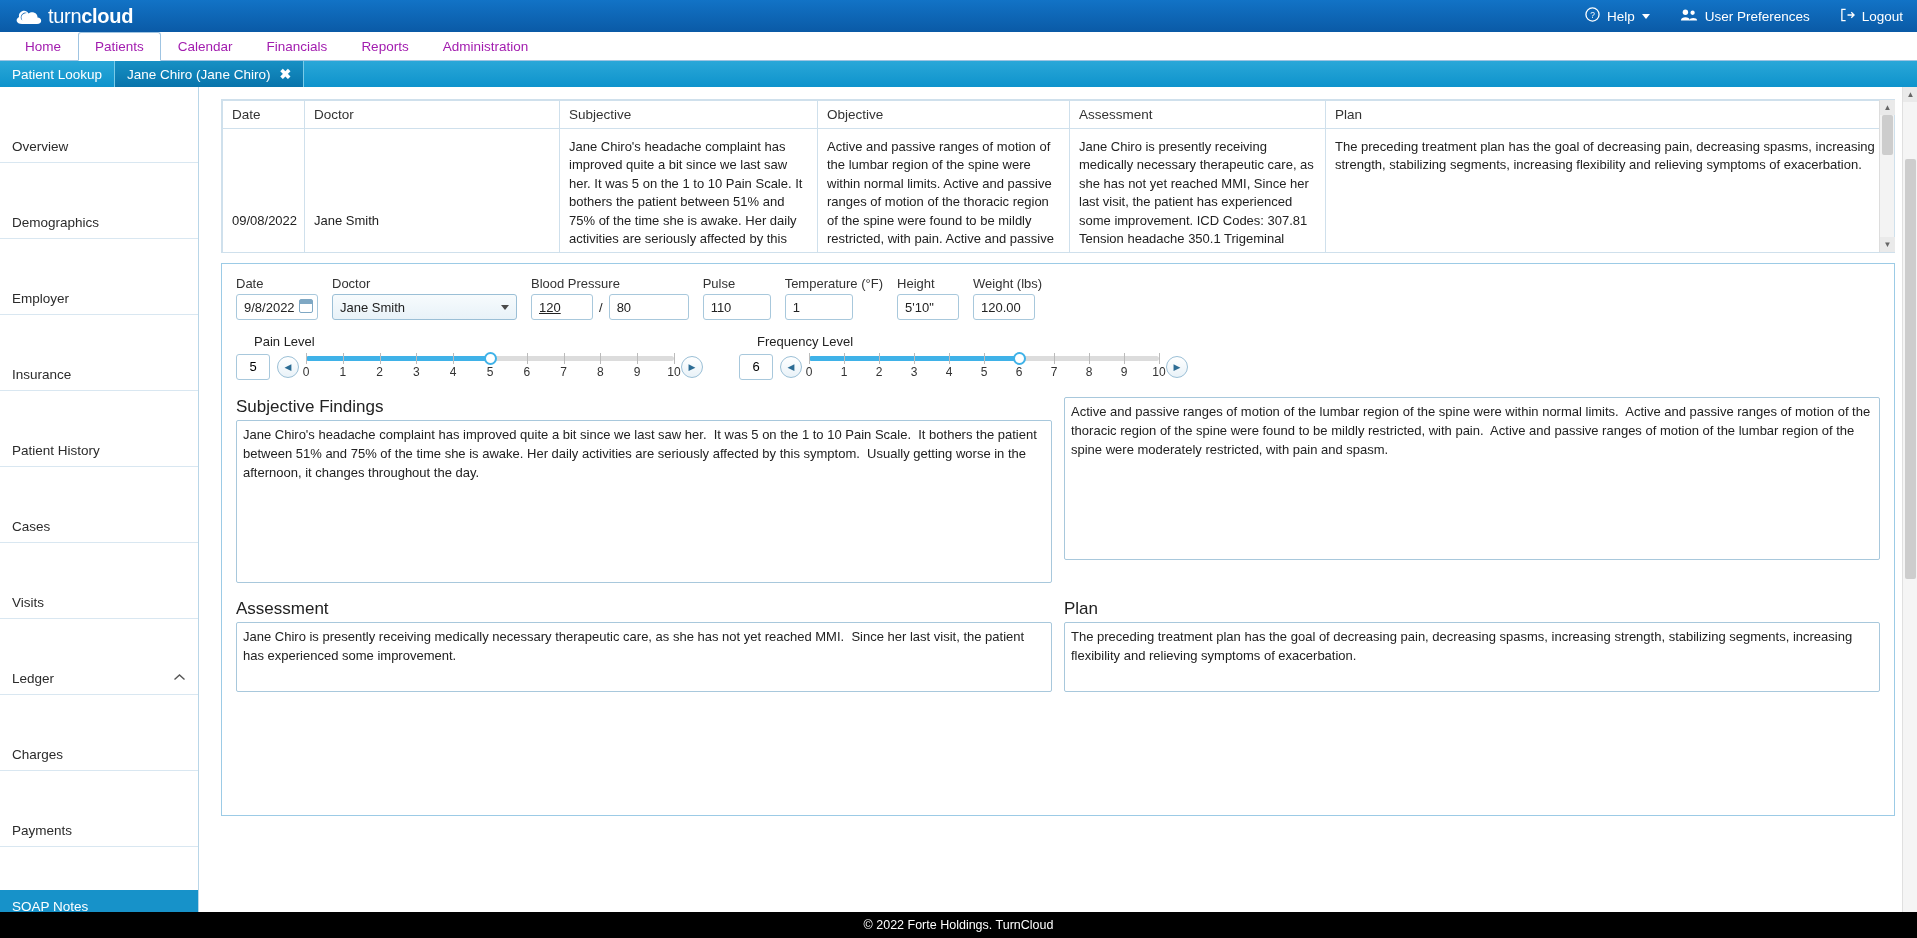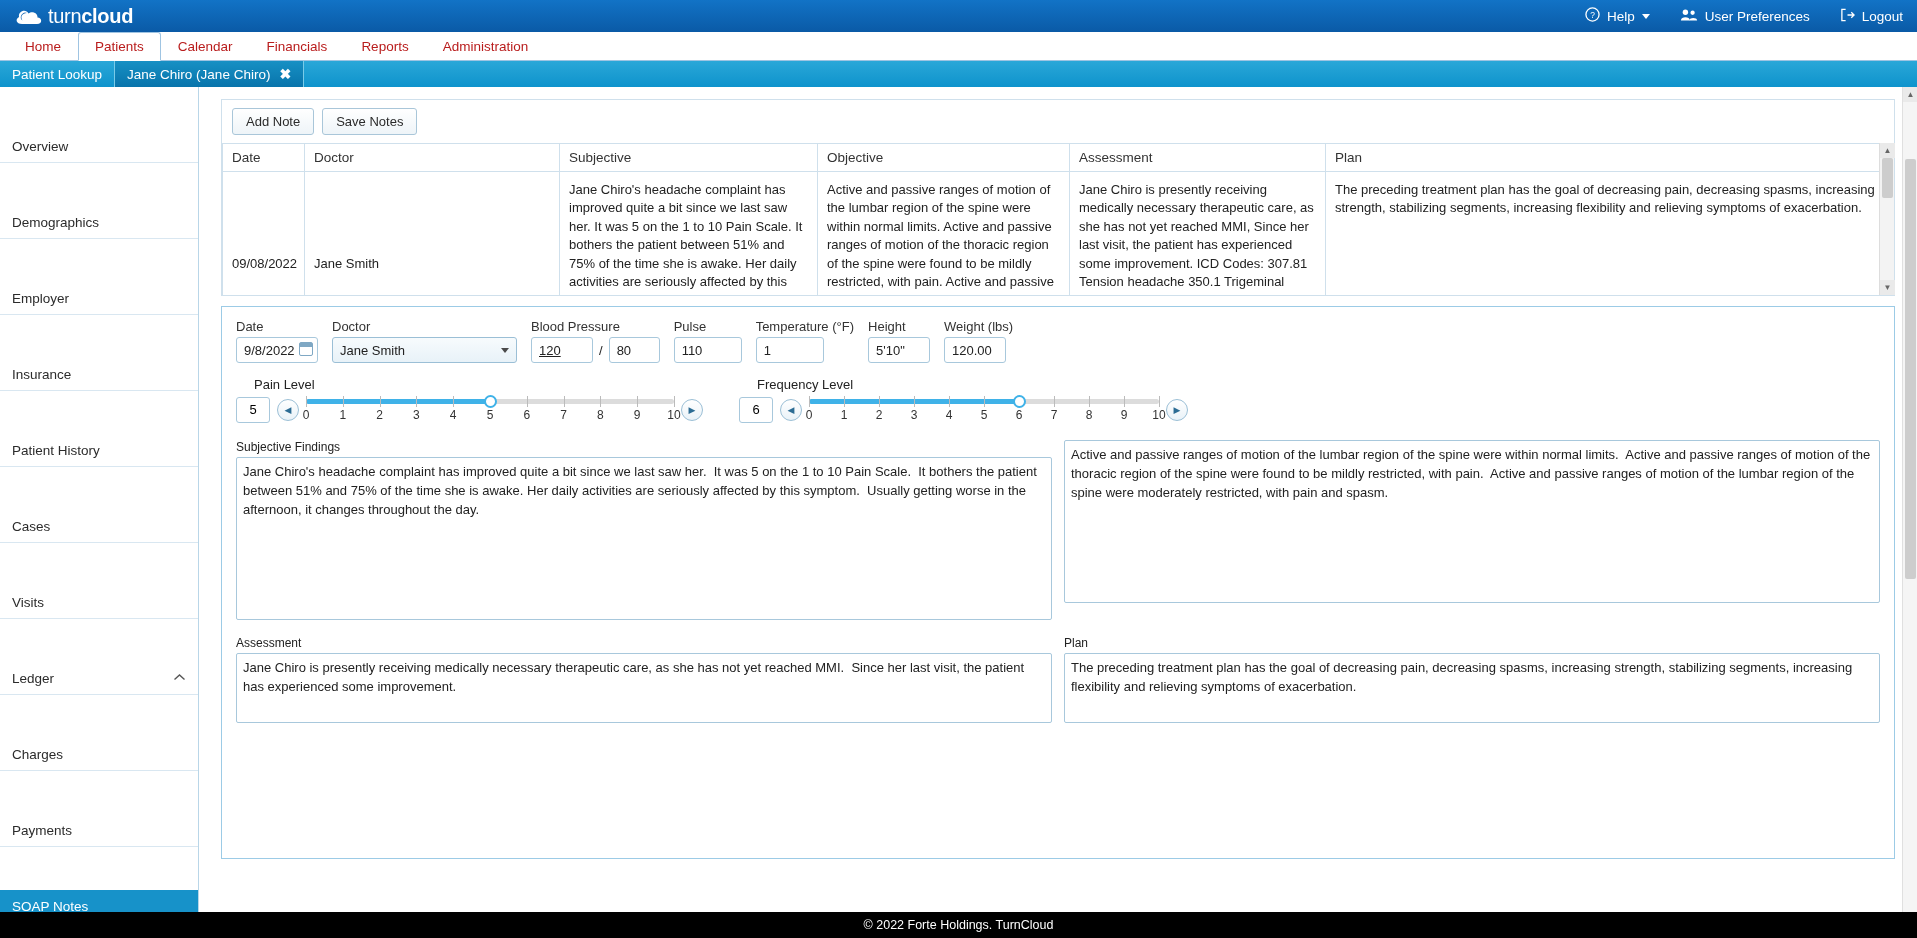--- a/index.html
+++ b/index.html
@@ -55,21 +55,21 @@
     background: #ffffff;
     border-bottom: 1px solid #9fc4e2;
     display: flex;
     align-items: stretch;
     padding-left: 8px;
   }
   .menu-item {
     padding: 0 16px;
     display: flex; align-items: center;
     font-size: 13.5px;
-    color: #b91c1c;
+    color: #a21caf;
     cursor: pointer;
     border: 1px solid transparent;
     border-bottom: none;
   }
   .menu-item.active {
     background: #ffffff;
     border: 1px solid #9fc4e2;
     border-bottom: 1px solid #fff;
     margin-bottom: -1px;
     border-radius: 3px 3px 0 0;
@@ -348,21 +348,21 @@
     position: absolute;
     transform: translateX(-50%);
   }
   
   .ta-grid {
     display: flex;
     gap: 12px;
     margin-top: 16px;
   }
   .ta-col { flex: 1; display: flex; flex-direction: column; }
-  .ta-col > label { font-size: 12px; margin-bottom: 3px; }
+  .ta-col > label { font-size: 17px; margin-bottom: 3px; }
   textarea.ta {
     border: 1px solid #a8c8dc;
     border-radius: 2px;
     font-family: "Liberation Sans", sans-serif;
     font-size: 13px;
     color: #222;
     padding: 5px 6px;
     line-height: 1.45;
     resize: none;
     outline: none;
@@ -499,24 +499,20 @@
       </div>
     <div class="side-item">
         <span>Patient Center</span>
       </div>
   </div>
 
   <div class="main">
 
 
     <div class="panel">
-      <div class="notes-toolbar">
-        <button class="btn">Add Note</button>
-        <button class="btn">Save Notes</button>
-      </div>
       <div class="grid-wrap">
         <div class="grid-scroll">
           <table class="grid">
             <colgroup>
               <col style="width:82px">
                 <col style="width:255px">
                 <col style="width:258px">
               <col style="width:252px">
                 <col style="width:256px">
                 <col style="width:">
@@ -568,21 +564,21 @@
               <span>Jane Smith</span>
               <span class="caret-dk"></span>
             </span>
           </span>
         </div>
         <div class="field">
           <label>Blood Pressure</label>
           <span class="bp-wrap">
             <input class="inp" style="width: 62px; text-decoration: underline;" value="120">
             <span>/</span>
-            <input class="inp" style="width: 51px;" value="80">
+            <input class="inp" style="width: 80px;" value="80">
           </span>
         </div>
         <div class="field">
           <label>Pulse</label>
           <input class="inp" style="width: 68px;" value="110">
         </div>
         <div class="field">
           <label>Temperature (°F)</label>
           <input class="inp" style="width: 68px;" value="1">
         </div>

